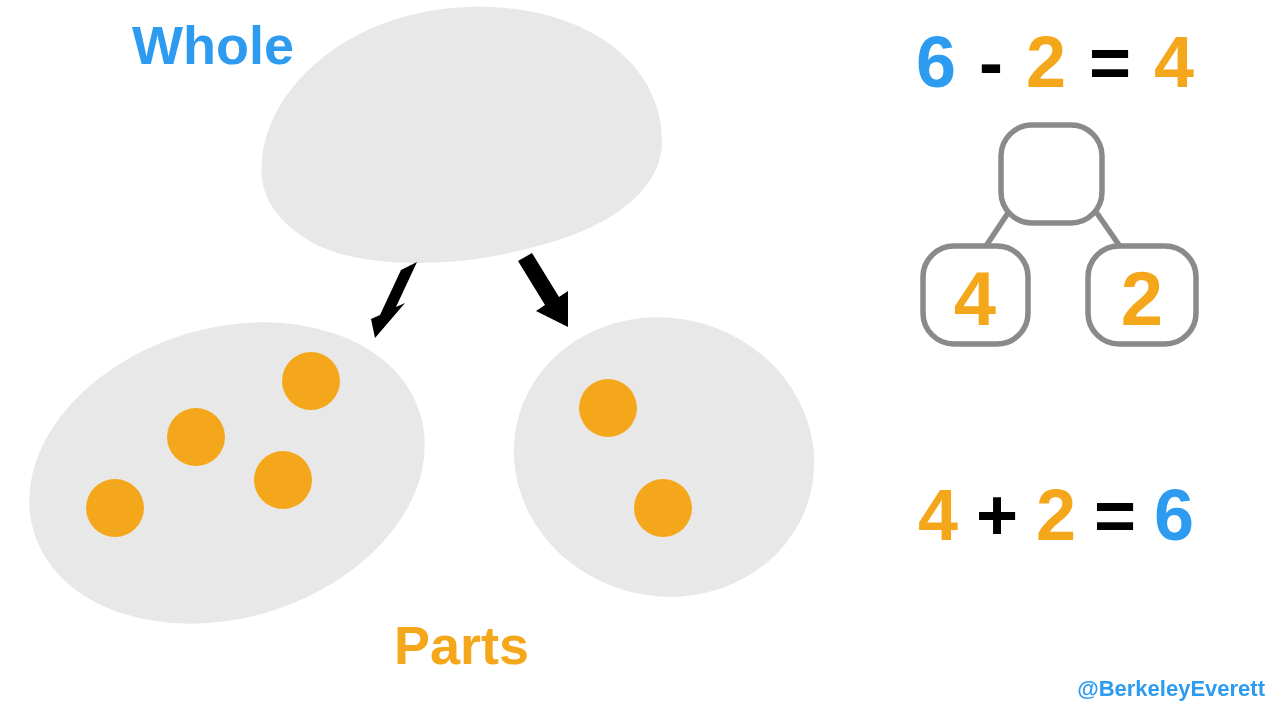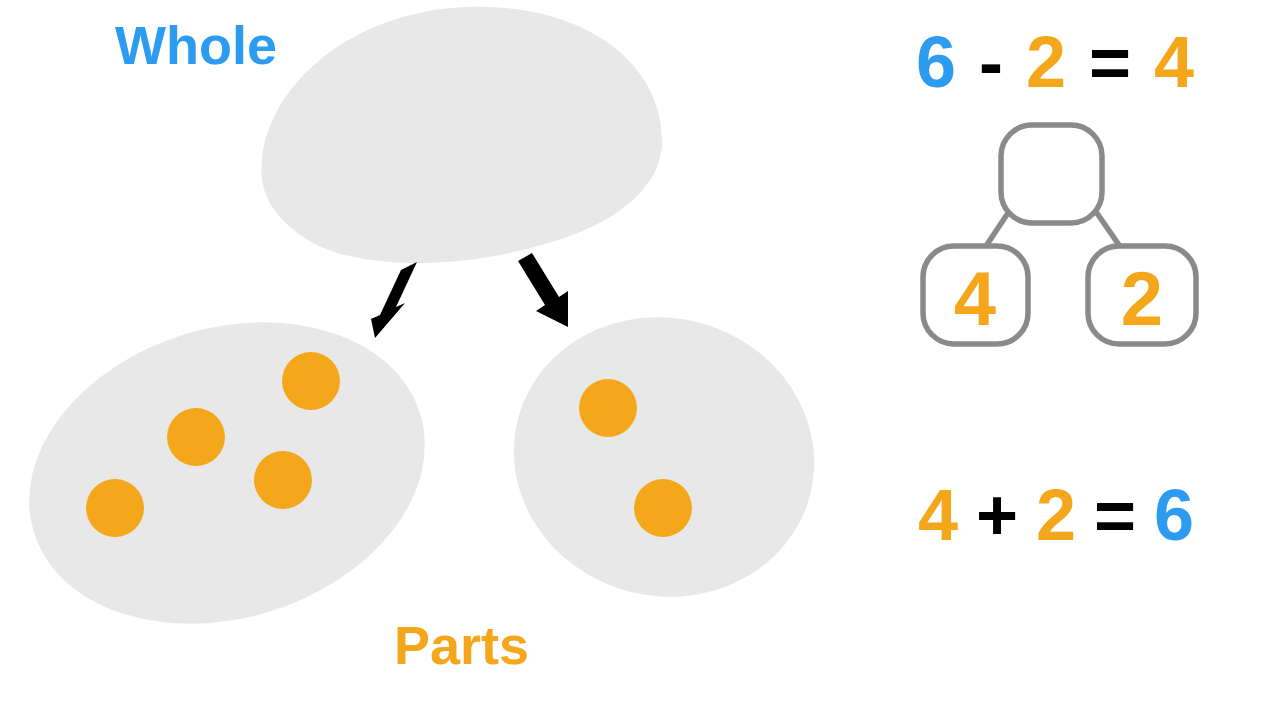--- a/index.html
+++ b/index.html
@@ -7,21 +7,21 @@
     position:relative; width:1274px; height:712px; overflow:hidden;
     background:var(--background,#FFFFFF);
     font-family:"Liberation Sans", sans-serif;
   }
   .diagram { position:absolute; left:0; top:0; }
   .blob  { fill:var(--blob-gray,#E8E8E8); }
   .dot   { fill:var(--orange,#F5A71B); }
   .arrow { fill:var(--black,#000000); }
 
   .whole-label {
-    position:absolute; left:115px; top:18px; line-height:1;
+    position:absolute; left:132px; top:18px; line-height:1;
     font-size:54px; font-weight:bold; color:var(--blue,#2D9BF0);
   }
   .parts-label {
     position:absolute; left:394px; top:618px; line-height:1;
     font-size:54px; font-weight:bold; color:var(--orange,#F5A71B);
   }
 
   .equation {
     position:absolute; display:flex; justify-content:space-between;
     align-items:baseline; font-weight:bold; font-size:72px; line-height:1;
@@ -97,13 +97,14 @@
   </svg>
 
   <div class="equation eq-addition">
     <span class="orange">4</span>
     <span class="op">+</span>
     <span class="orange">2</span>
     <span class="op">=</span>
     <span class="blue">6</span>
   </div>
 
+  <div class="watermark">@BerkeleyEverett</div>
 </div>
 
 </body></html>

